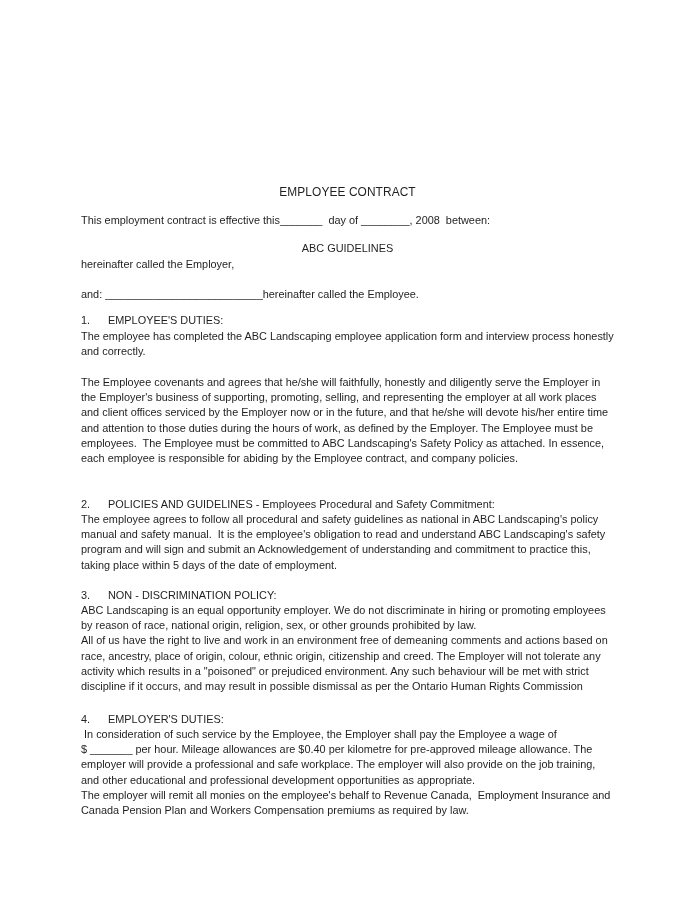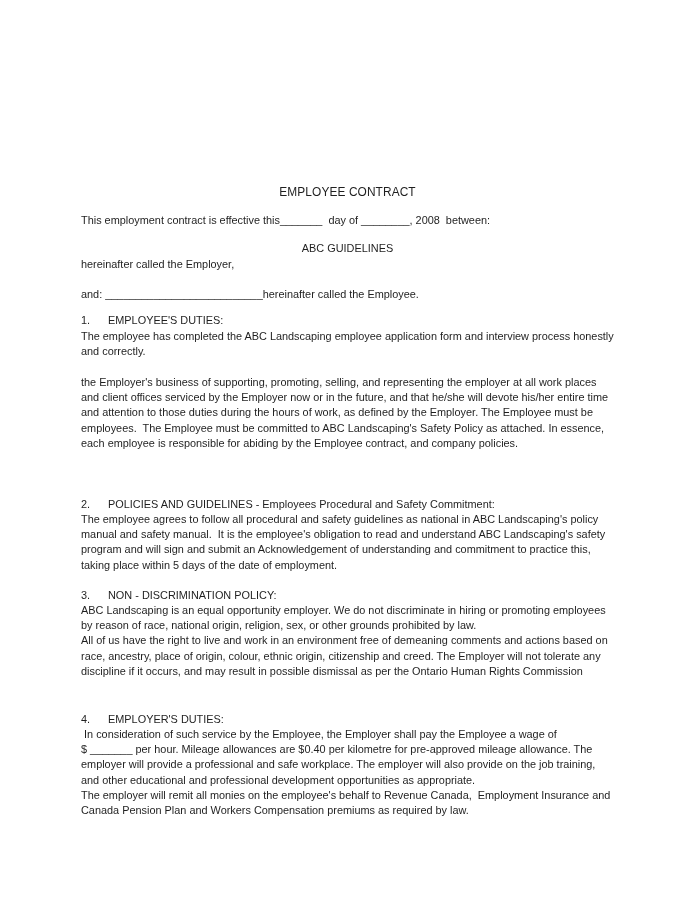--- a/index.html
+++ b/index.html
@@ -72,20 +72,21 @@
   <div class="block" style="top:313px">
     <div class="line"><span class="sec-num">1.</span><span>EMPLOYEE'S DUTIES:</span></div>
   </div>
 
   <div class="block" style="top:329px">
     <div class="line">The employee has completed the ABC Landscaping employee application form and interview process honestly</div>
     <div class="line">and correctly.</div>
   </div>
 
   <div class="block" style="top:375px">
+    <div class="line">The Employee covenants and agrees that he/she will faithfully, honestly and diligently serve the Employer in</div>
     <div class="line">the Employer's business of supporting, promoting, selling, and representing the employer at all work places</div>
     <div class="line">and client offices serviced by the Employer now or in the future, and that he/she will devote his/her entire time</div>
     <div class="line">and attention to those duties during the hours of work, as defined by the Employer. The Employee must be</div>
     <div class="line">employees.  The Employee must be committed to ABC Landscaping's Safety Policy as attached. In essence,</div>
     <div class="line">each employee is responsible for abiding by the Employee contract, and company policies.</div>
   </div>
 
   <div class="block" style="top:497px">
     <div class="line"><span class="sec-num">2.</span><span>POLICIES AND GUIDELINES - Employees Procedural and Safety Commitment:</span></div>
   </div>
@@ -99,20 +100,21 @@
 
   <div class="block" style="top:588px">
     <div class="line"><span class="sec-num">3.</span><span>NON - DISCRIMINATION POLICY:</span></div>
   </div>
 
   <div class="block" style="top:603px">
     <div class="line">ABC Landscaping is an equal opportunity employer. We do not discriminate in hiring or promoting employees</div>
     <div class="line">by reason of race, national origin, religion, sex, or other grounds prohibited by law.</div>
     <div class="line">All of us have the right to live and work in an environment free of demeaning comments and actions based on</div>
     <div class="line">race, ancestry, place of origin, colour, ethnic origin, citizenship and creed. The Employer will not tolerate any</div>
+    <div class="line">activity which results in a "poisoned" or prejudiced environment. Any such behaviour will be met with strict</div>
     <div class="line">discipline if it occurs, and may result in possible dismissal as per the Ontario Human Rights Commission</div>
   </div>
 
   <div class="block" style="top:712px">
     <div class="line"><span class="sec-num">4.</span><span>EMPLOYER'S DUTIES:</span></div>
   </div>
 
   <div class="block" style="top:727px">
     <div class="line"> In consideration of such service by the Employee, the Employer shall pay the Employee a wage of</div>
     <div class="line"><span>$ _______ per hour. Mileage allowances are $0.40 per kilometre for </span><span class="u">pre-approved</span><span> mileage allowance. The</span></div>

